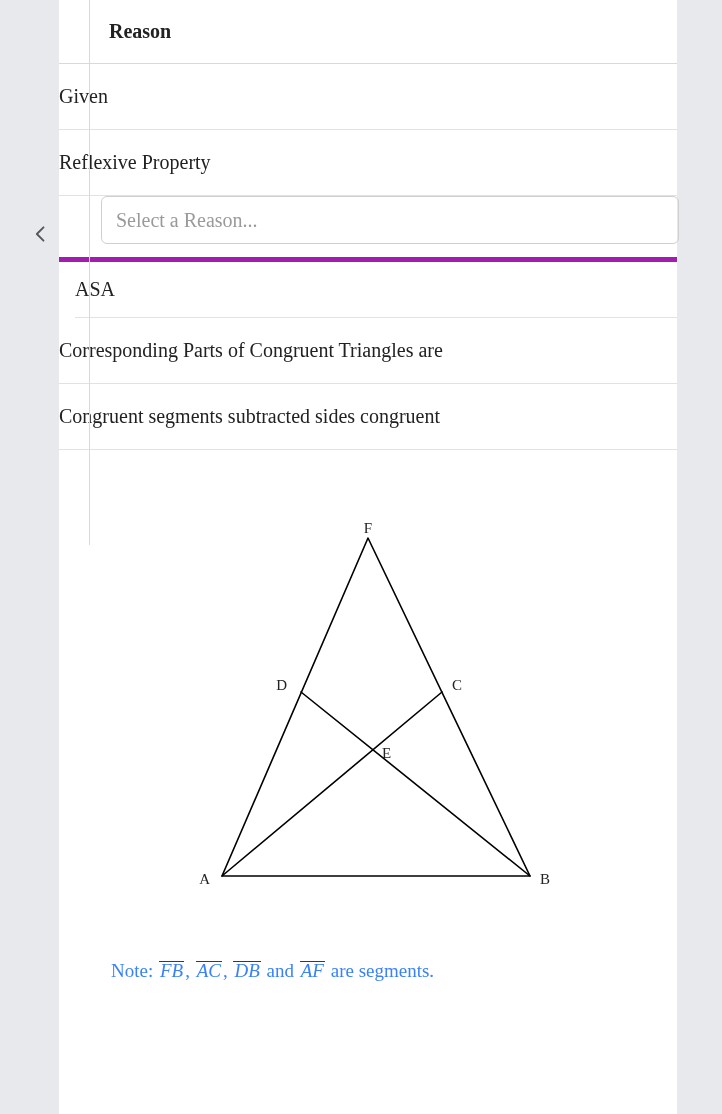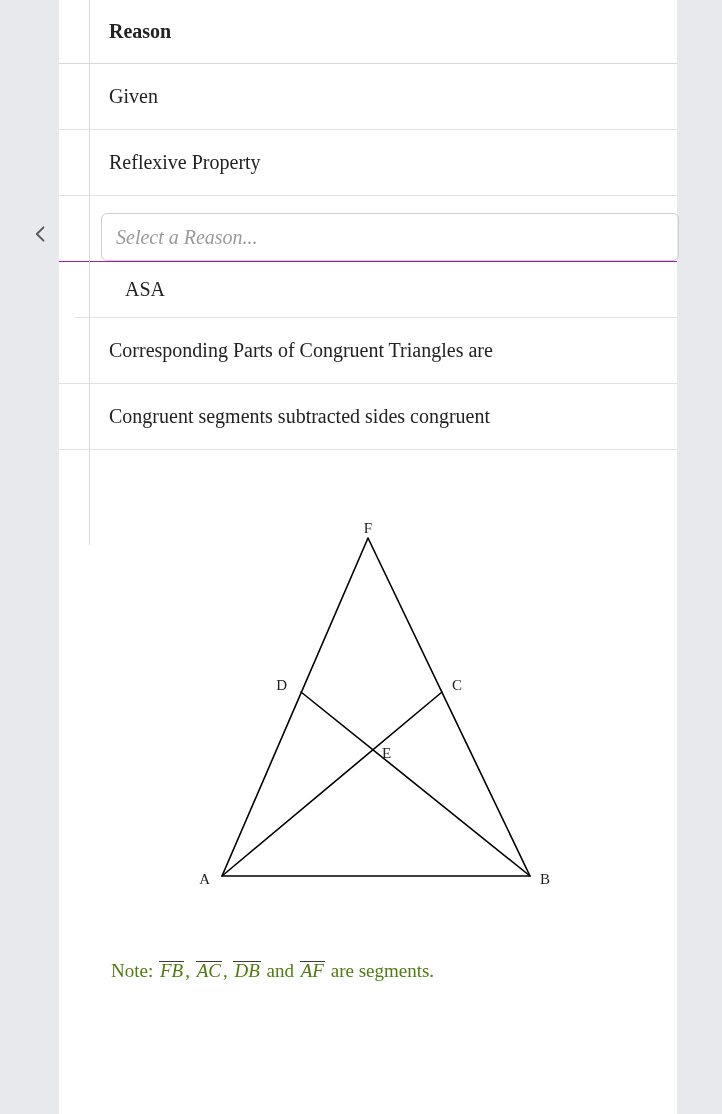--- a/index.html
+++ b/index.html
@@ -37,38 +37,36 @@
     padding-left: 50px;
     font-weight: 700;
     font-size: 20px;
     box-sizing: border-box;
   }
   .row {
     height: 66px;
     border-bottom: 1px solid #e2e2e2;
     display: flex;
     align-items: center;
-    padding-left: 50px;
     font-size: 20px;
     box-sizing: border-box;
     white-space: nowrap;
     overflow: hidden;
   }
   .row.tight {
     height: 56px;
     margin-left: 16px;
   }
   .select-wrap {
     height: 66px;
-    border-bottom: 1px solid #a21caf;
+    border-bottom: 5px solid #a21caf;
     display: flex;
-    align-items: flex-end;
+    align-items: flex-start;
     padding: 0 0 0 42px;
     box-sizing: border-box;
-    font-style: italic;
   }
   .select {
     flex: 1;
     height: 48px;
     border: 1px solid #cfcfcf;
     border-radius: 6px;
     display: flex;
     align-items: center;
     padding: 0 14px;
     color: #9a9a9a;
@@ -93,21 +91,21 @@
   }
   .diagram {
     width: 400px;
     height: 400px;
     margin: 30px auto 0 auto;
     display: block;
   }
   .note {
     font-family: Georgia, 'Times New Roman', serif;
     font-size: 19px;
-    color: #4d7c0f;
+    color: #3b82f6;
     margin-top: 40px;
     padding: 0 2px;
   }
   .note .seg {
     font-style: italic;
     position: relative;
     display: inline-block;
     padding: 0 1px;
     margin: 0 1px;
   }

